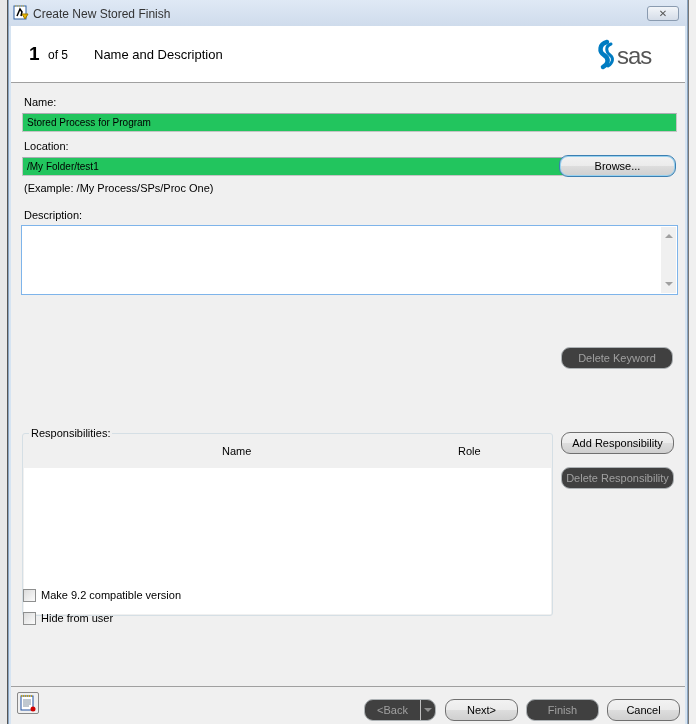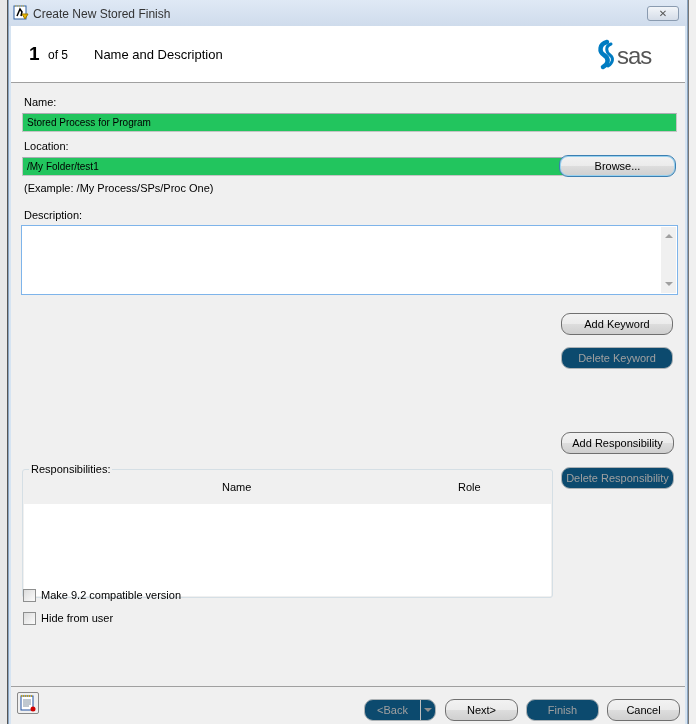--- a/index.html
+++ b/index.html
@@ -19,21 +19,21 @@
   .header { position: absolute; left: 0; top: 0; width: 674px; height: 57px; background: #fff; border-bottom: 1px solid #a0a0a0; }
   .step-num { position: absolute; left: 18px; top: 17px; font-size: 19px; font-weight: bold; }
   .step-of { position: absolute; left: 37px; top: 22px; font-size: 12px; }
   .step-title { position: absolute; left: 83px; top: 21px; font-size: 13px; }
   .logo { position: absolute; right: 8px; top: 10px; width: 84px; height: 38px; }
 
   .lbl { position: absolute; font-size: 11px; }
   .field { position: absolute; background: #22c55e; border: 1px solid #c5c5c5; border-top-color:#abadb3; height: 19px; padding: 2px 4px; font-size: 10px; font-family: "Liberation Sans", sans-serif; }
   .btn { position: absolute; height: 22px; border: 1px solid #707070; border-radius: 9px; background: linear-gradient(#f2f2f2 0%, #ebebeb 50%, #dddddd 51%, #cfcfcf 100%); font-size: 11px; display:flex; align-items:center; justify-content:center; }
   .btn.focused { border-color: #3c7fb1; box-shadow: inset 0 0 0 1px #98d1ef; }
-  .btn.disabled { border-color: #adb2b5; background: #0c4a6e; color: #a0a0a0; }
+  .btn.disabled { border-color: #adb2b5; background: #404040; color: #a0a0a0; }
 
   .textarea { position: absolute; background: #fff; border: 1px solid #7eb4ea; }
   .vscroll { position: absolute; right: 1px; top: 1px; bottom: 1px; width: 15px; background: #f0f0f0; }
   .arrow-up, .arrow-down { position:absolute; left: 4px; width: 0; height: 0; border-left: 4px solid transparent; border-right: 4px solid transparent; }
   .arrow-up { top: 7px; border-bottom: 4px solid #a0a0a0; }
   .arrow-down { bottom: 7px; border-top: 4px solid #a0a0a0; }
 
   .group { position: absolute; border: 1px solid #d5dfe5; border-radius: 3px; }
   .group-legend { position: absolute; left: 6px; top: -7px; background: #f0f0f0; padding: 0 2px; font-size: 11px; }
   .group-inner { position: absolute; left: 1px; right: 1px; background: #fff; }
@@ -91,24 +91,23 @@
     <span class="lbl" style="left:13px; top:156px;">(Example: /My Process/SPs/Proc One)</span>
 
     <span class="lbl" style="left:13px; top:183px;">Description:</span>
     <div class="textarea" style="left:10px; top:199px; width:657px; height:70px;">
       <div class="vscroll">
         <span class="arrow-up"></span>
         <span class="arrow-down"></span>
       </div>
     </div>
 
-    <div class="btn" style="left:550px; top:287px; width:112px;">Add Keyword</div>
     <div class="btn disabled" style="left:550px; top:321px; width:112px;">Delete Keyword</div>
 
-    <div class="group" style="left:11px; top:407px; width:531px; height:129px;margin-top:36px;">
+    <div class="group" style="left:11px; top:407px; width:531px; height:183px;">
       <span class="group-legend">Responsibilities:</span>
       <span class="col-header" style="left:199px; top:11px;">Name</span>
       <span class="col-header" style="left:435px; top:11px;">Role</span>
       <div class="group-inner" style="top:34px; bottom:1px;"></div>
     </div>
     <div class="btn" style="left:550px; top:406px; width:113px;">Add Responsibility</div>
     <div class="btn disabled" style="left:550px; top:441px; width:113px;">Delete Responsibility</div>
 
     <div class="check" style="left:12px; top:563px;"></div>
     <span class="check-label" style="left:30px; top:563px;">Make 9.2 compatible version</span>

